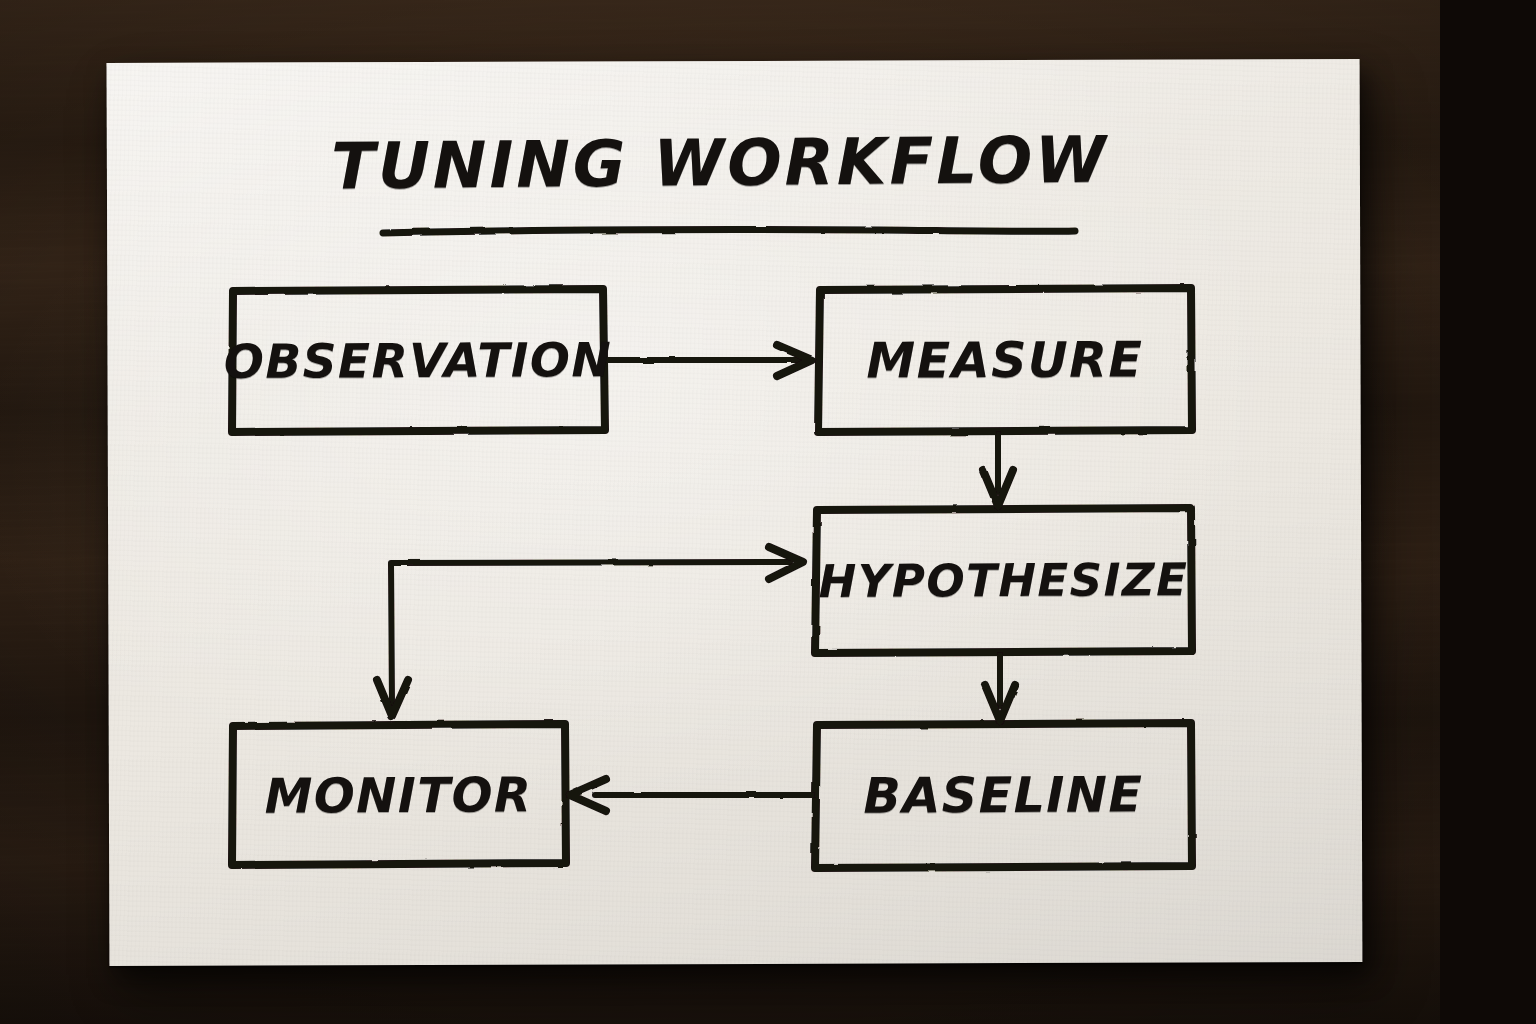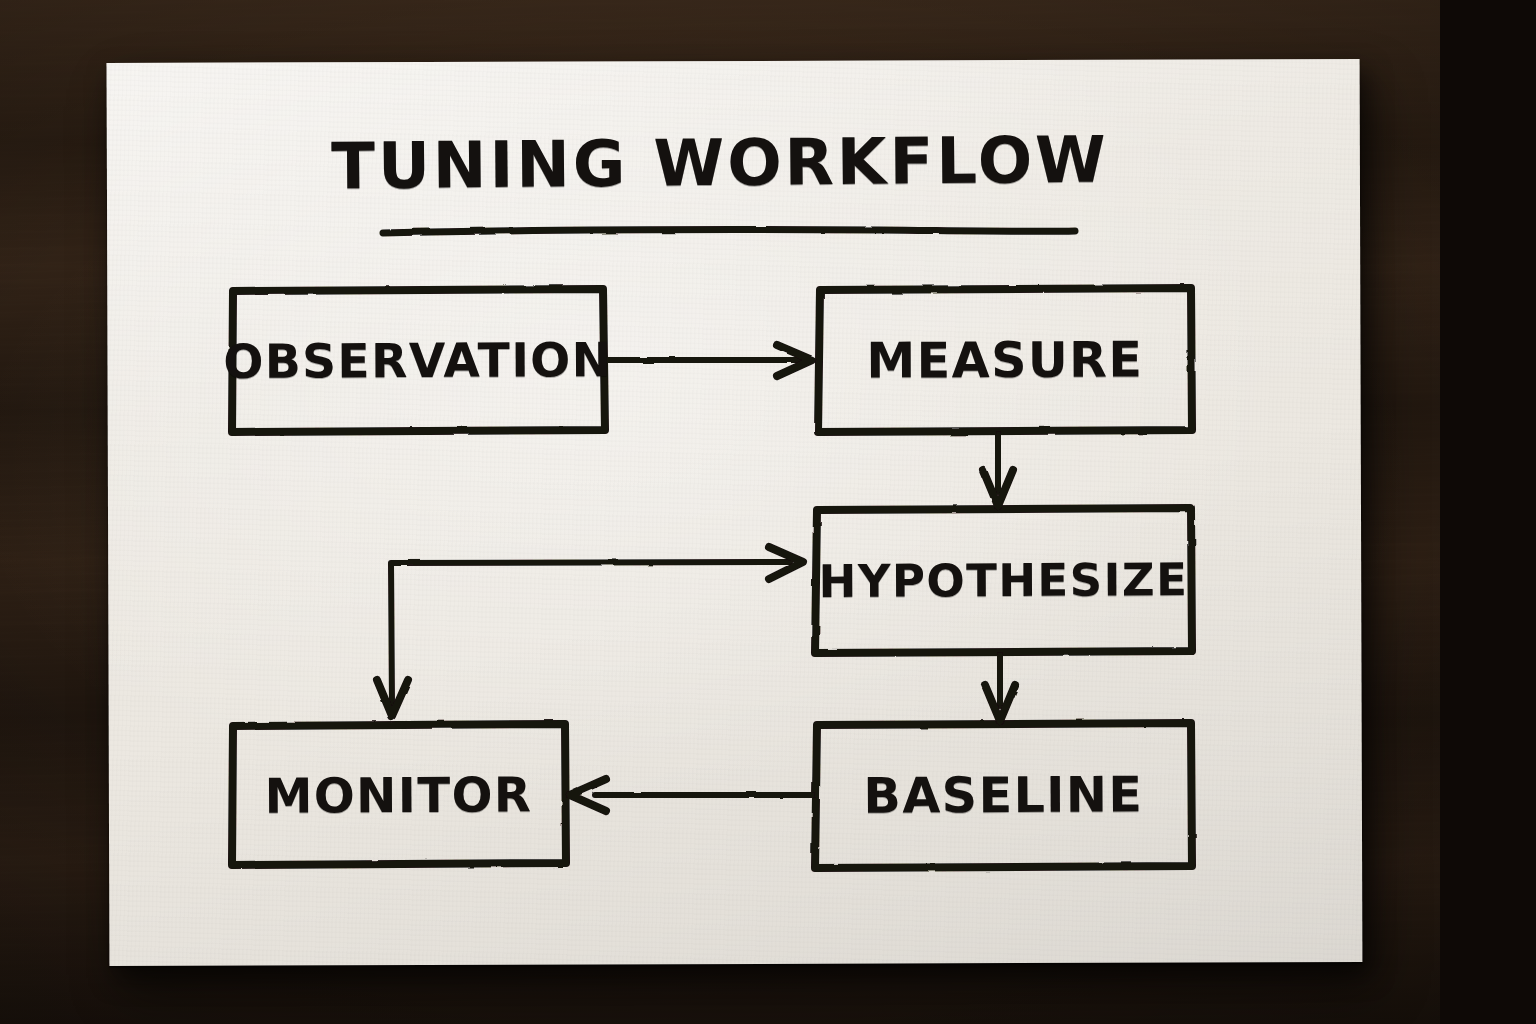--- a/index.html
+++ b/index.html
@@ -10,20 +10,21 @@
     height: 1024px;
     overflow: hidden;
     background: #0e0906;
   }
 
   #scene {
     position: relative;
     width: 1440px;
     height: 1024px;
     font-family: "DejaVu Sans", sans-serif;
+    font-style: italic;
   }
 
   
   .wood {
     position: absolute;
     inset: 0;
     background-color: #2b1e14;
     background-image:
       linear-gradient(180deg,
         rgba(58,41,27,0.95) 0%,

